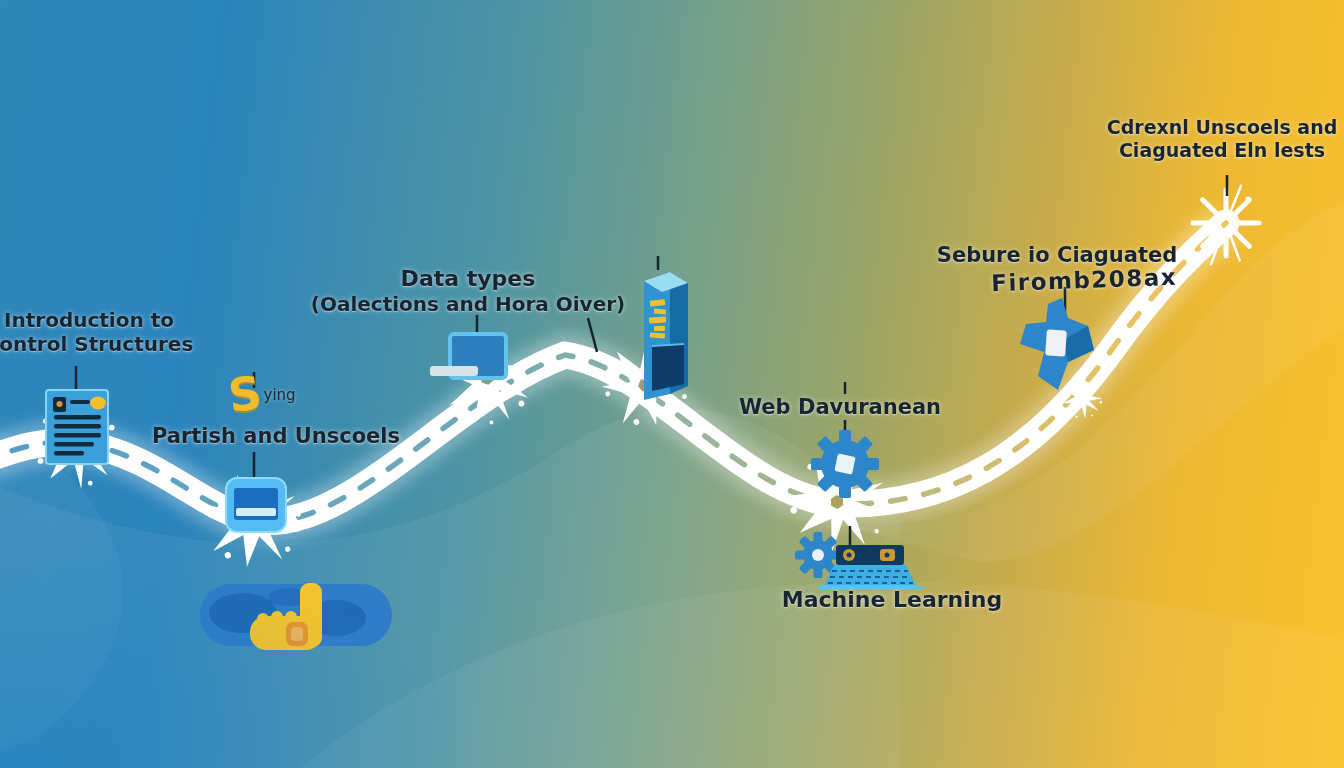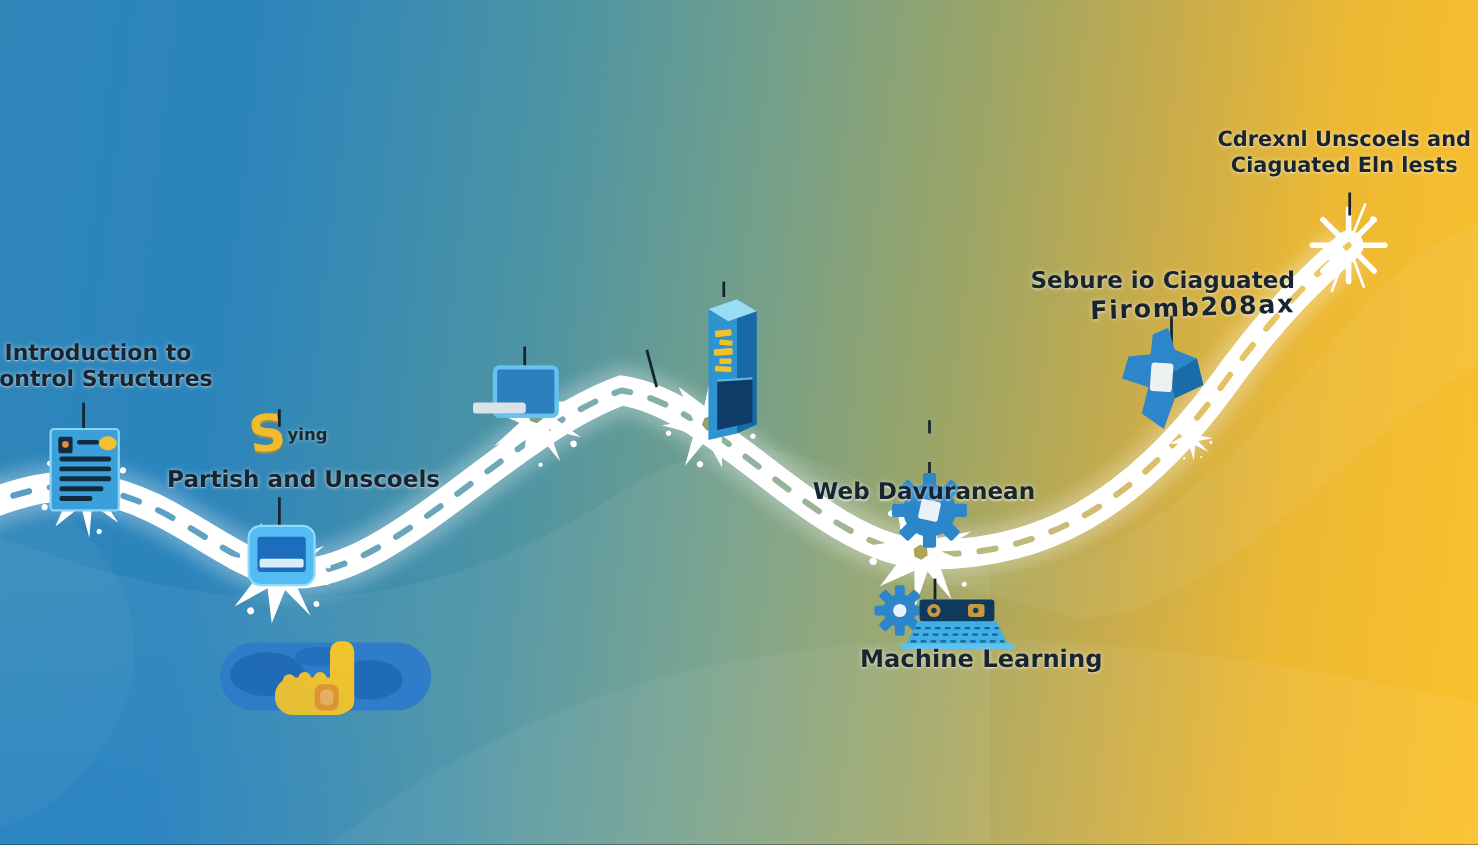--- a/index.html
+++ b/index.html
@@ -23,21 +23,21 @@
   .fs20{font-size:20px;line-height:24px}
   .fs21{font-size:21px;line-height:25px}
   .fs22{font-size:22px;line-height:26px}
   .hand{font-size:23px;letter-spacing:1.5px;transform:rotate(-2deg);font-weight:800}
   .glyph-wrap{position:absolute;transform:translateX(-50%);z-index:5;display:flex;align-items:flex-start;}
   .sglyph{
     display:inline-block;font-size:46px;line-height:44px;font-weight:800;color:#F3BA2A;
     transform:rotate(-7deg);text-shadow:0 2px 0 rgba(201,143,29,.65);
   }
   .small-word{
-    font-size:15px;font-weight:700;color:#1A2530;margin:14px 0 0 2px;
+    font-size:15px;font-weight:400;color:#1A2530;margin:14px 0 0 2px;
     text-shadow:0 0 4px rgba(255,255,255,.5);
   }
 </style>
 </head>
 <body>
 
 <div class="stage">
 
   <svg class="canvas" width="1344" height="768" viewBox="0 0 1344 768">
     <defs>
@@ -232,22 +232,26 @@
   </div>
 
   <div class="glyph-wrap" style="left:262px;top:372px;">
     <span class="sglyph">S</span>
     <span class="small-word">ying</span>
   </div>
   <div class="lbl fs21" style="left:276px;top:424px;">
     <div>Partish and Unscoels</div>
   </div>
 
-
-  <div class="lbl fs21" style="left:840px;top:395px;margin-top:40px;">
+  <div class="lbl" style="left:468px;top:266px;">
+    <div class="fs22">Data types</div>
+    <div class="fs20">(Oalections and Hora Oiver)</div>
+  </div>
+
+  <div class="lbl fs21" style="left:840px;top:395px;">
     <div>Web Davuranean</div>
   </div>
 
   <div class="lbl fs22" style="left:892px;top:587px;">
     <div>Machine Learning</div>
   </div>
 
   <div class="lbl" style="left:1057px;top:243px;text-align:right;">
     <div class="fs21">Sebure io Ciaguated</div>
     <div class="hand">Firomb208ax</div>

